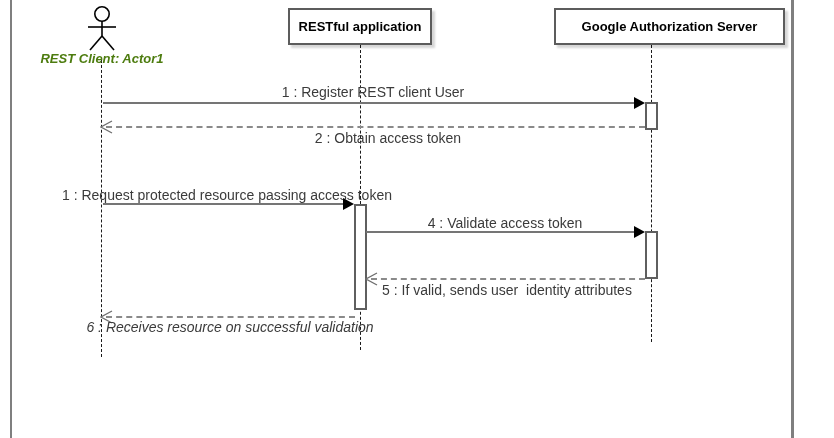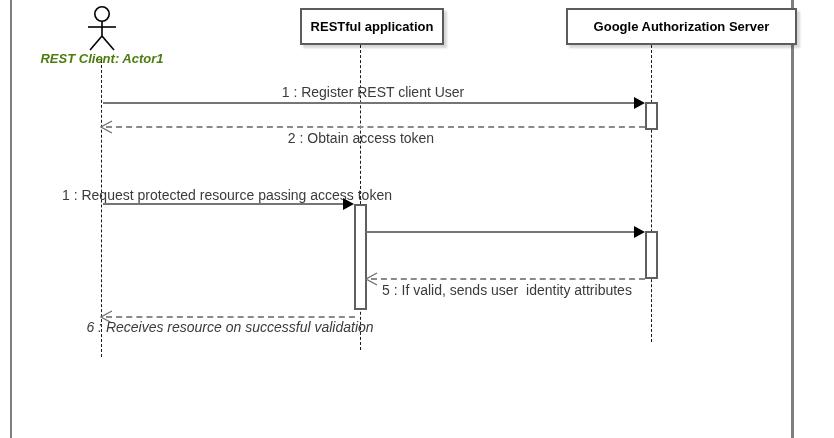--- a/index.html
+++ b/index.html
@@ -16,21 +16,20 @@
   .lifeline{
     position:absolute;width:0;border-left:1px dashed #1a1a1a;
   }
   .participant-box{
     position:absolute;height:37px;
     background:#ffffff;border:2px solid #5c5c5c;
     box-shadow:3px 3px 2px rgba(0,0,0,0.16);
     display:flex;align-items:center;justify-content:center;
     font-size:13px;font-weight:bold;color:#000000;
     box-sizing:border-box;
-    margin-left:12px;
   }
   .actor-label{
     position:absolute;font-size:13px;font-weight:bold;color:#4d7c0f;
     text-align:center;white-space:pre;font-style:italic;
   }
   .activation{
     position:absolute;width:13px;background:#ffffff;
     border:2px solid #5f5f5f;box-sizing:border-box;
   }
   .msg-line-solid{
@@ -84,26 +83,27 @@
   <div class="activation" style="left:645px;top:231px;height:48px;"></div>
 
   <div class="msg-label" style="left:238px;top:84px;width:270px;">1 : Register REST client User</div>
   <div class="msg-line-solid" style="left:103px;top:102px;width:531px;"></div>
   <div class="arrow-solid" style="left:634px;top:97px;"></div>
 
   <div class="msg-line-dashed" style="left:106px;top:126px;width:539px;"></div>
   <svg class="arrow-open" style="left:100px;top:120px;" width="14" height="14" viewBox="0 0 14 14">
     <polyline points="12,1 1,7 12,13" fill="none" stroke="#6e6e6e" stroke-width="1.3"></polyline>
   </svg>
-  <div class="msg-label" style="left:226px;top:130px;width:270px;">2 : Obtain access token</div>
+  <div class="msg-label" style="left:253px;top:130px;width:270px;">2 : Obtain access token</div>
 
   <div class="msg-label" style="left:60px;top:187px;width:334px;">1 : Request protected resource passing access token</div>
   <div class="msg-line-solid" style="left:103px;top:203px;width:241px;"></div>
   <div class="arrow-solid" style="left:343px;top:198px;"></div>
 
+  <div class="msg-label" style="left:370px;top:215px;width:270px;">4 : Validate access token</div>
   <div class="msg-line-solid" style="left:366px;top:231px;width:268px;"></div>
   <div class="arrow-solid" style="left:634px;top:226px;"></div>
 
   <div class="msg-line-dashed" style="left:371px;top:278px;width:274px;"></div>
   <svg class="arrow-open" style="left:365px;top:272px;" width="14" height="14" viewBox="0 0 14 14">
     <polyline points="12,1 1,7 12,13" fill="none" stroke="#6e6e6e" stroke-width="1.3"></polyline>
   </svg>
   <div class="msg-label" style="left:368px;top:282px;width:278px;">5 : If valid, sends user  identity attributes</div>
 
   <div class="msg-line-dashed" style="left:106px;top:316px;width:249px;"></div>

